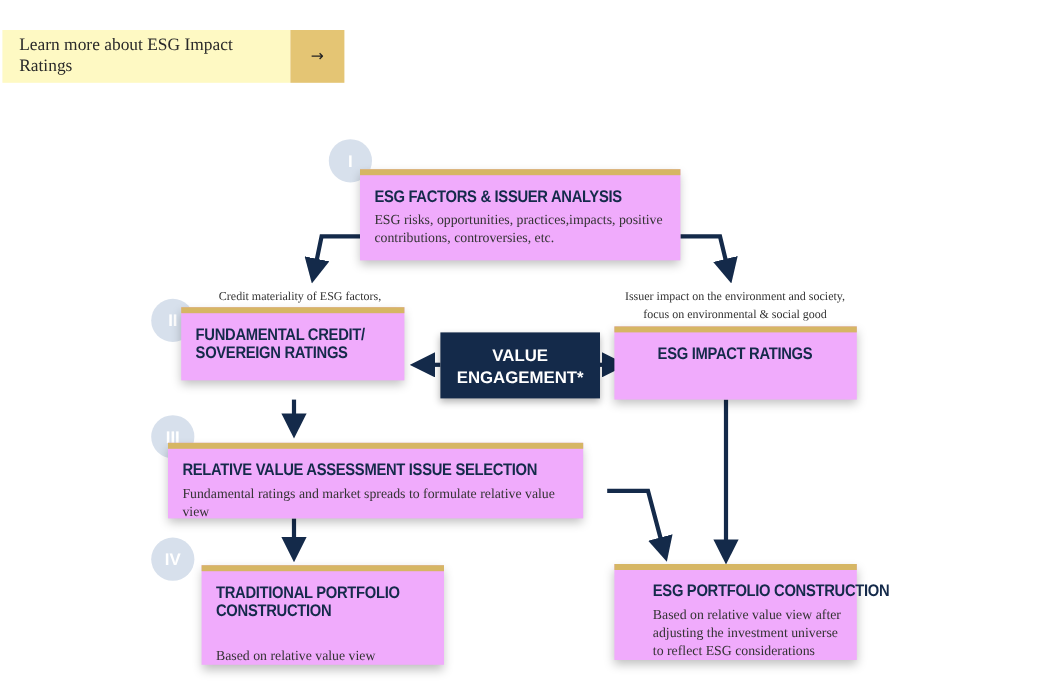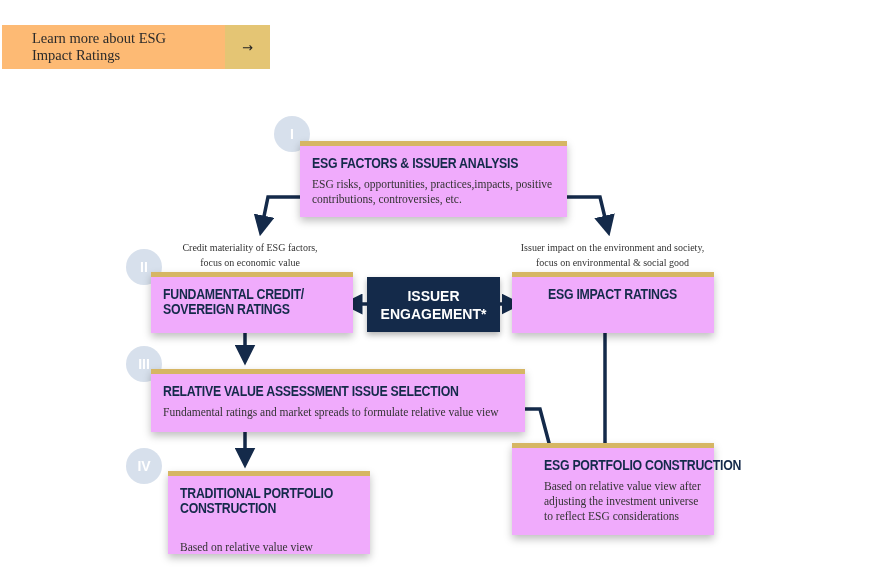--- a/index.html
+++ b/index.html
@@ -1,18 +1,18 @@
 <!DOCTYPE html>
 <html><head>
 <meta charset="utf-8">
 <style>
   html,body{margin:0;padding:0;background:#fff;}
   body{width:870px;height:574px;position:relative;overflow:hidden;font-family:"Liberation Serif",serif;}
   .cta{position:absolute;left:2px;top:25px;height:44px;display:flex;}
-  .cta-label{background:#fdba74;color:#2a2a2a;font-size:14.5px;display:flex;align-items:center;padding:0 30px;width:223px;box-sizing:border-box;}
+  .cta-label{background:#fef9c3;color:#2a2a2a;font-size:14.5px;display:flex;align-items:center;padding:0 14px;width:240px;box-sizing:border-box;}
   .cta-arrow{background:#e4c574;color:#222;width:45px;display:flex;align-items:center;justify-content:center;font-size:13px;font-family:"DejaVu Sans",sans-serif;}
   .box{position:absolute;background:#f0abfc;border-top:5px solid #d6b664;box-shadow:0 4px 8px rgba(0,0,0,0.25);box-sizing:border-box;padding:10px 12px;}
   .title{font-family:"Liberation Sans",sans-serif;font-weight:bold;color:#142a4a;font-size:14px;line-height:15px;letter-spacing:-0.3px;transform:scaleX(0.88);transform-origin:left;white-space:nowrap;}
   .desc{color:#333;font-size:11.5px;line-height:15px;margin-top:6px;}
   .circle{position:absolute;width:36px;height:36px;border-radius:50%;background:#d7e0ec;color:#fff;font-family:"Liberation Sans",sans-serif;font-weight:bold;font-size:14px;display:flex;align-items:center;justify-content:center;}
   .caption{position:absolute;text-align:center;color:#333;font-size:10px;line-height:15px;}
   .engage{position:absolute;left:367px;top:277px;width:133px;height:55px;background:#142a4a;color:#fff;font-family:"Liberation Sans",sans-serif;font-weight:bold;font-size:14px;line-height:18px;display:flex;align-items:center;justify-content:center;text-align:center;box-shadow:0 3px 6px rgba(0,0,0,0.3);}
   svg.arrows{position:absolute;left:0;top:0;}
 </style>
 </head>
@@ -50,45 +50,45 @@
 <div class="caption" style="left:150px;top:240px;width:200px;">
   <div>Credit materiality of ESG factors,</div>
   <div>focus on economic value</div>
 </div>
 <div class="caption" style="left:495px;top:240px;width:235px;">
   <div>Issuer impact on the environment and society,</div>
   <div>focus on environmental &amp; social good</div>
 </div>
 
 <div class="circle" style="left:126px;top:249px;">II</div>
-<div class="box" style="left:151px;top:272px;width:202px;height:61px;">
+<div class="box" style="left:151px;top:256px;width:186px;height:61px;">
   <div class="title">FUNDAMENTAL CREDIT/</div>
   <div class="title">SOVEREIGN RATINGS</div>
 </div>
 
 <div class="engage">
   <div>
-      <div>ISSUER</div>
+      <div>VALUE</div>
       <div>ENGAGEMENT*</div>
     </div>
 </div>
 
 <div class="box" style="left:512px;top:272px;width:202px;height:61px;padding-left:36px;">
   <div class="title">ESG IMPACT RATINGS</div>
 </div>
 
 <div class="circle" style="left:126px;top:346px;">III</div>
-<div class="box" style="left:151px;top:369px;width:374px;height:63px;">
+<div class="box" style="left:140px;top:369px;width:346px;height:63px;">
   <div class="title">RELATIVE VALUE ASSESSMENT ISSUE SELECTION</div>
   <div class="desc">Fundamental ratings and market spreads to formulate relative value view</div>
 </div>
 
 <div class="circle" style="left:126px;top:448px;">IV</div>
 <div class="box" style="left:168px;top:471px;width:202px;height:83px;">
   <div class="title">TRADITIONAL PORTFOLIO</div>
   <div class="title">CONSTRUCTION</div>
   <div class="desc" style="margin-top:24px;">Based on relative value view</div>
 </div>
 
-<div class="box" style="left:512px;top:443px;width:202px;height:92px;padding-left:32px;">
+<div class="box" style="left:512px;top:470px;width:202px;height:80px;padding-left:32px;">
   <div class="title">ESG PORTFOLIO CONSTRUCTION</div>
   <div class="desc">Based on relative value view after adjusting the investment universe to reflect ESG considerations</div>
 </div>
 
 </body></html>

